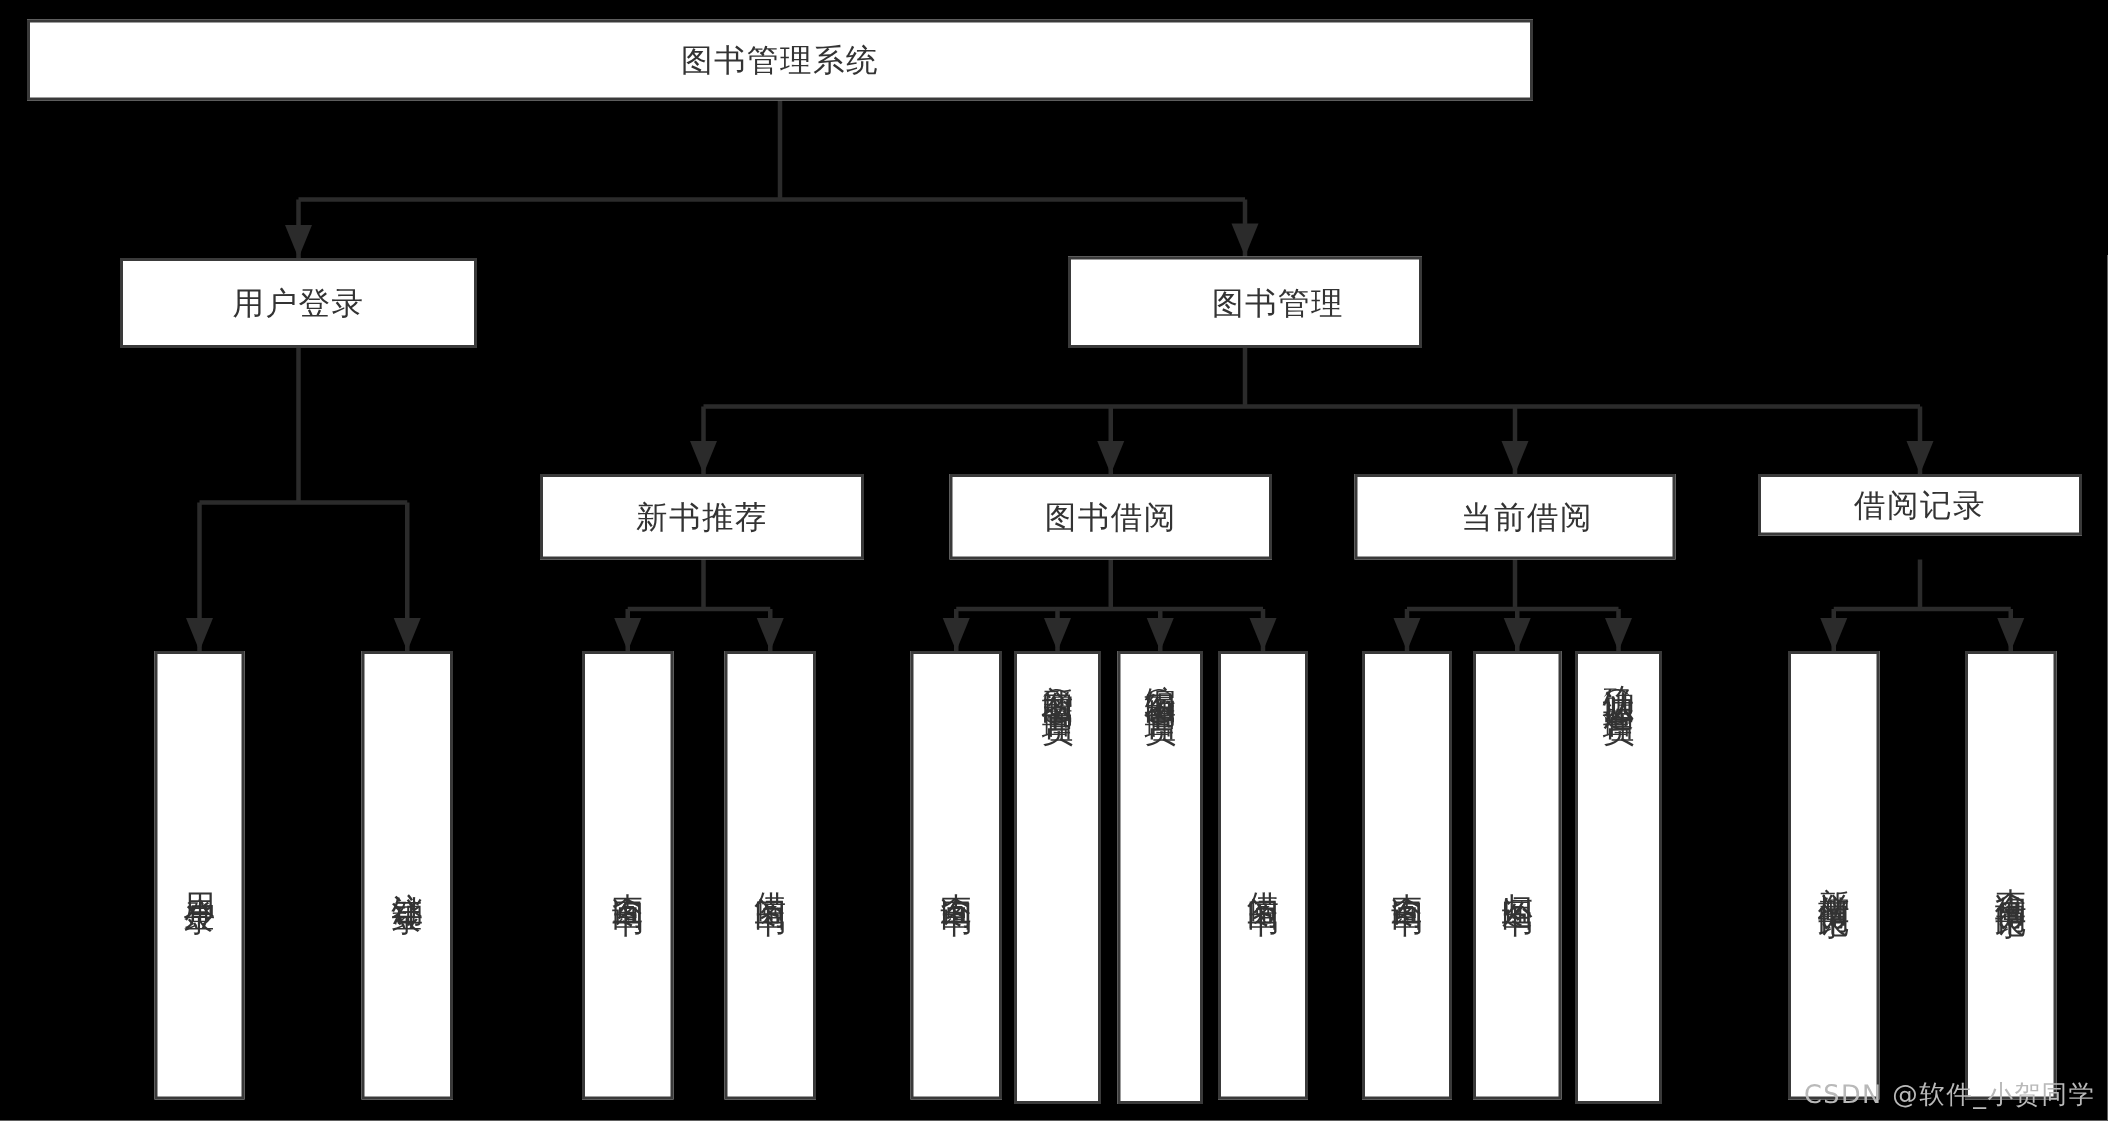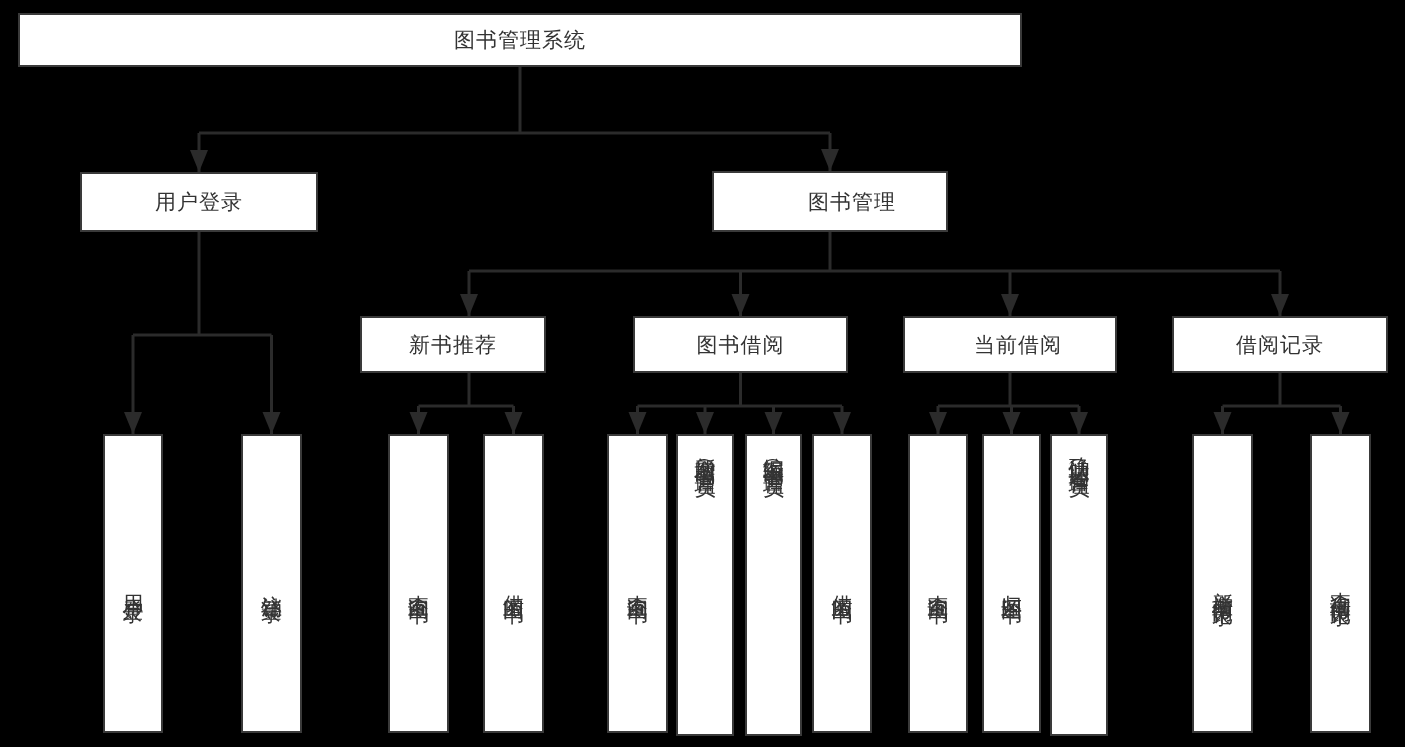--- a/index.html
+++ b/index.html
@@ -77,31 +77,32 @@
         <line x1="1222.5" y1="406" x2="1222.5" y2="434" stroke="#2b2b2b" stroke-width="3"></line>
         <polygon points="1213.5,412 1231.5,412 1222.5,434" fill="#2b2b2b"></polygon>
         <line x1="1340.5" y1="406" x2="1340.5" y2="434" stroke="#2b2b2b" stroke-width="3"></line>
         <polygon points="1331.5,412 1349.5,412 1340.5,434" fill="#2b2b2b"></polygon>
       </g>
   </svg>
   <div id="node-layer">
       <div class="node h" style="left: 18px; top: 13px; width: 1004px; height: 54px; border-color: rgb(58, 58, 58); color: rgb(51, 51, 51);">图书管理系统</div>
       <div class="node h" style="left: 80px; top: 172px; width: 238px; height: 60px; border-color: rgb(58, 58, 58); color: rgb(51, 51, 51);">用户登录</div>
       <div class="node h" style="left: 712px; top: 171px; width: 236px; height: 61px; border-color: rgb(58, 58, 58); color: rgb(51, 51, 51); padding-left: 44px;">图书管理</div>
-      <div class="node h" style="left: 360px; top: 316px; width: 186px; height: 57px; border-color: rgb(58, 58, 58); color: rgb(51, 51, 51);">新书推荐</div>
+      <div class="node h" style="left: 360px; top: 316px; width: 216px; height: 57px; border-color: rgb(58, 58, 58); color: rgb(51, 51, 51);">新书推荐</div>
       <div class="node h" style="left: 633px; top: 316px; width: 215px; height: 57px; border-color: rgb(58, 58, 58); color: rgb(51, 51, 51);">图书借阅</div>
       <div class="node h" style="left: 903px; top: 316px; width: 214px; height: 57px; border-color: rgb(58, 58, 58); color: rgb(51, 51, 51); padding-left: 16px;">当前借阅</div>
-      <div class="node h" style="left: 1172px; top: 316px; width: 216px; height: 57px; border-color: rgb(58, 58, 58); color: rgb(51, 51, 51);">借阅记录</div>
+      <div class="node h" style="left: 1172px; top: 316px; width: 216px; height: 41px; border-color: rgb(58, 58, 58); color: rgb(51, 51, 51);">借阅记录</div>
       <div class="node v" style="left: 103px; top: 434px; width: 60px; height: 299px; border-color: rgb(58, 58, 58); color: rgb(51, 51, 51);">用户登录</div>
       <div class="node v" style="left: 241px; top: 434px; width: 61px; height: 299px; border-color: rgb(58, 58, 58); color: rgb(51, 51, 51);">注销登录</div>
       <div class="node v" style="left: 388px; top: 434px; width: 61px; height: 299px; border-color: rgb(58, 58, 58); color: rgb(51, 51, 51);">查询图书</div>
       <div class="node v" style="left: 483px; top: 434px; width: 61px; height: 299px; border-color: rgb(58, 58, 58); color: rgb(51, 51, 51);">借阅图书</div>
       <div class="node v" style="left: 607px; top: 434px; width: 61px; height: 299px; border-color: rgb(58, 58, 58); color: rgb(51, 51, 51);">查询图书</div>
       <div class="node v top" style="left: 676px; top: 434px; width: 58px; height: 302px; border-color: rgb(58, 58, 58); color: rgb(51, 51, 51);">新增图书（管理员）</div>
       <div class="node v top" style="left: 745px; top: 434px; width: 57px; height: 302px; border-color: rgb(58, 58, 58); color: rgb(51, 51, 51);">编辑图书（管理员）</div>
       <div class="node v" style="left: 812px; top: 434px; width: 60px; height: 299px; border-color: rgb(58, 58, 58); color: rgb(51, 51, 51);">借阅图书</div>
       <div class="node v" style="left: 908px; top: 434px; width: 60px; height: 299px; border-color: rgb(58, 58, 58); color: rgb(51, 51, 51);">查询图书</div>
       <div class="node v" style="left: 982px; top: 434px; width: 59px; height: 299px; border-color: rgb(58, 58, 58); color: rgb(51, 51, 51);">归还图书</div>
       <div class="node v top" style="left: 1050px; top: 434px; width: 58px; height: 302px; border-color: rgb(58, 58, 58); color: rgb(51, 51, 51);">确认归还（管理员）</div>
       <div class="node v" style="left: 1192px; top: 434px; width: 61px; height: 299px; border-color: rgb(58, 58, 58); color: rgb(51, 51, 51);">新增借阅记录</div>
       <div class="node v" style="left: 1310px; top: 434px; width: 61px; height: 299px; border-color: rgb(58, 58, 58); color: rgb(51, 51, 51);">查询借阅记录</div>
     </div>
+  <div class="wm">CSDN @软件_小贺同学</div>
 </div>
 
 </body></html>

